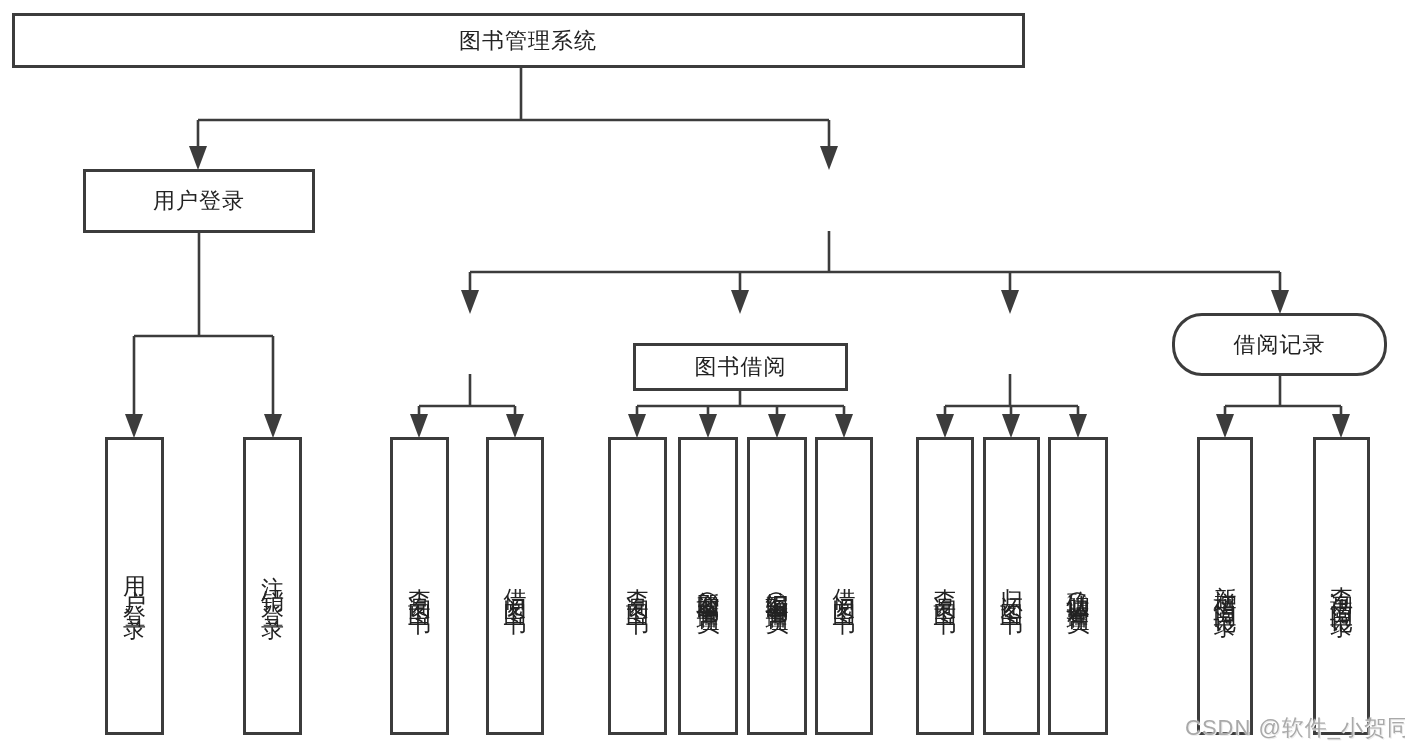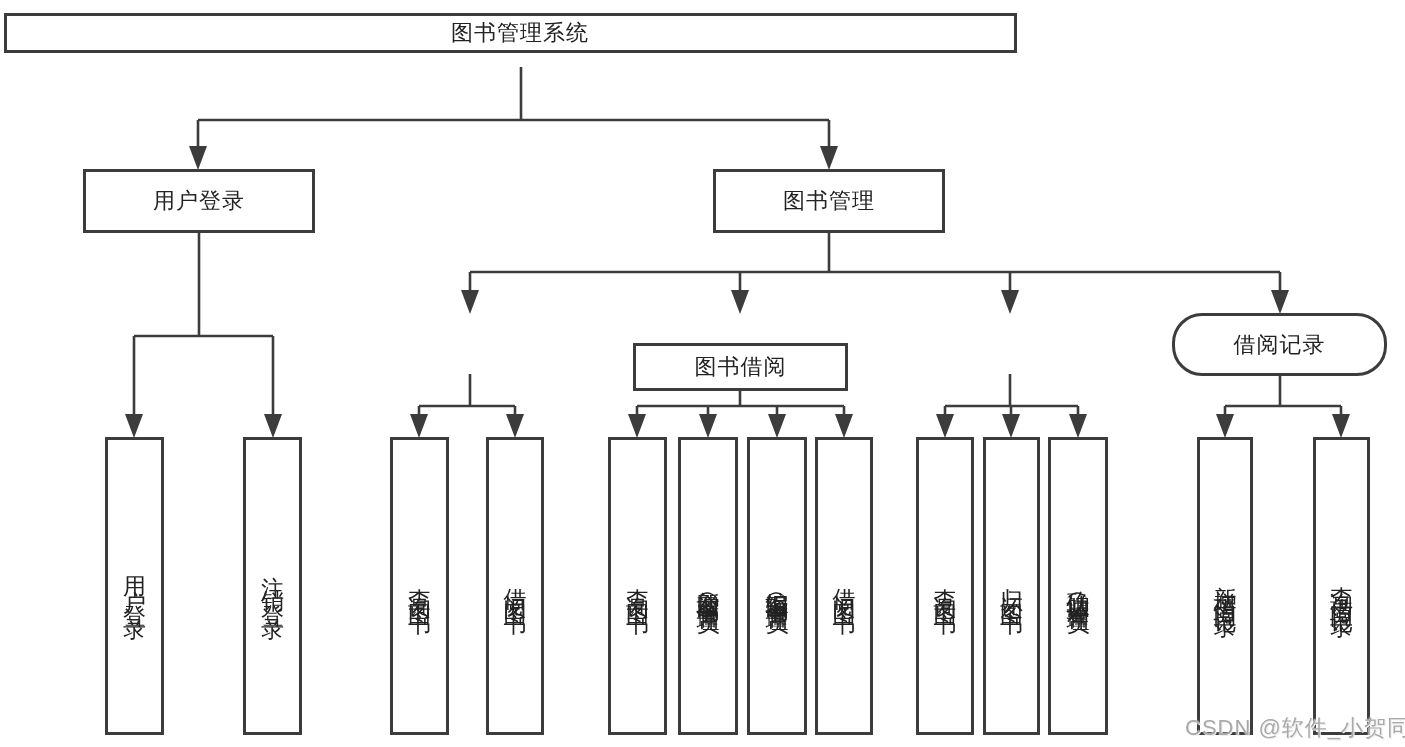--- a/index.html
+++ b/index.html
@@ -83,24 +83,23 @@
              M1280,374 V406 M1225,406 H1341 M1225,406 V416 M1341,406 V416"></path>
     <path fill="#3c3c3c" stroke="none" d="M189,146 H207 L198,170 Z  M820,146 H838 L829,170 Z
              M461,290 H479 L470,314 Z  M731,290 H749 L740,314 Z  M1001,290 H1019 L1010,314 Z  M1271,290 H1289 L1280,314 Z
              M125,414 H143 L134,438 Z  M264,414 H282 L273,438 Z
              M410,414 H428 L419,438 Z  M506,414 H524 L515,438 Z
              M628,414 H646 L637,438 Z  M699,414 H717 L708,438 Z  M768,414 H786 L777,438 Z  M835,414 H853 L844,438 Z
              M936,414 H954 L945,438 Z  M1002,414 H1020 L1011,438 Z  M1069,414 H1087 L1078,438 Z
              M1216,414 H1234 L1225,438 Z  M1332,414 H1350 L1341,438 Z"></path>
   </svg>
 
-  <div class="hbox" style="left:4px; top:13px; width:1013px; height:40px;padding-left:19px;">图书管理系统</div>
+  <div class="hbox" style="left:12px; top:13px; width:1013px; height:55px;padding-left:19px;">图书管理系统</div>
 
   <div class="hbox" style="left:83px; top:169px; width:232px; height:64px;">用户登录</div>
-  <div class="hbox" style="left:713px; top:169px; width:232px; height:64px;">图书管理</div>
 
   <div class="hbox" style="left:633px; top:313px; width:215px; height:48px;margin-top:30px;">图书借阅</div>
   <div class="hbox" style="left:1172px; top:313px; width:215px; height:63px;border-radius:30px;">借阅记录</div>
 
   <div class="vbox ls-a" style="left:105px; width:59px;">用户登录</div>
   <div class="vbox ls-a" style="left:243px; width:59px;">注销登录</div>
 
   <div class="vbox ls-b" style="left:390px; width:59px;">查询图书</div>
   <div class="vbox ls-b" style="left:486px; width:58px;">借阅图书</div>
 

